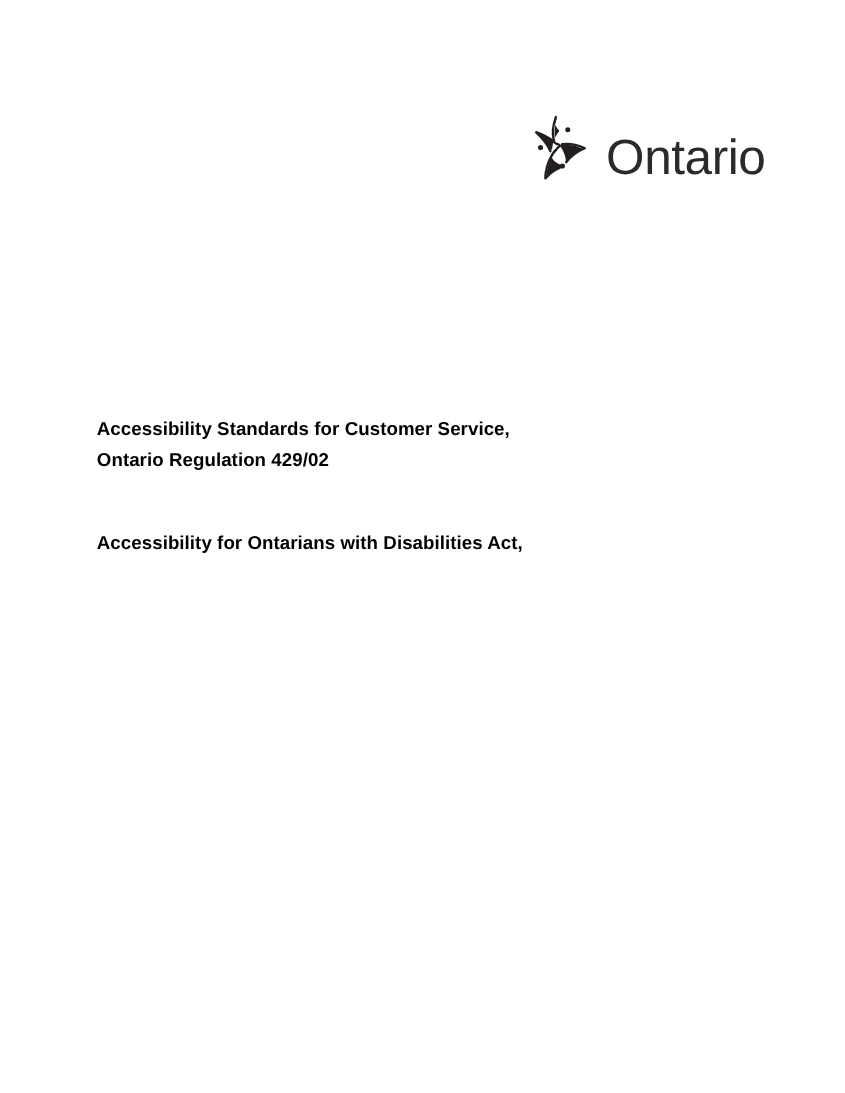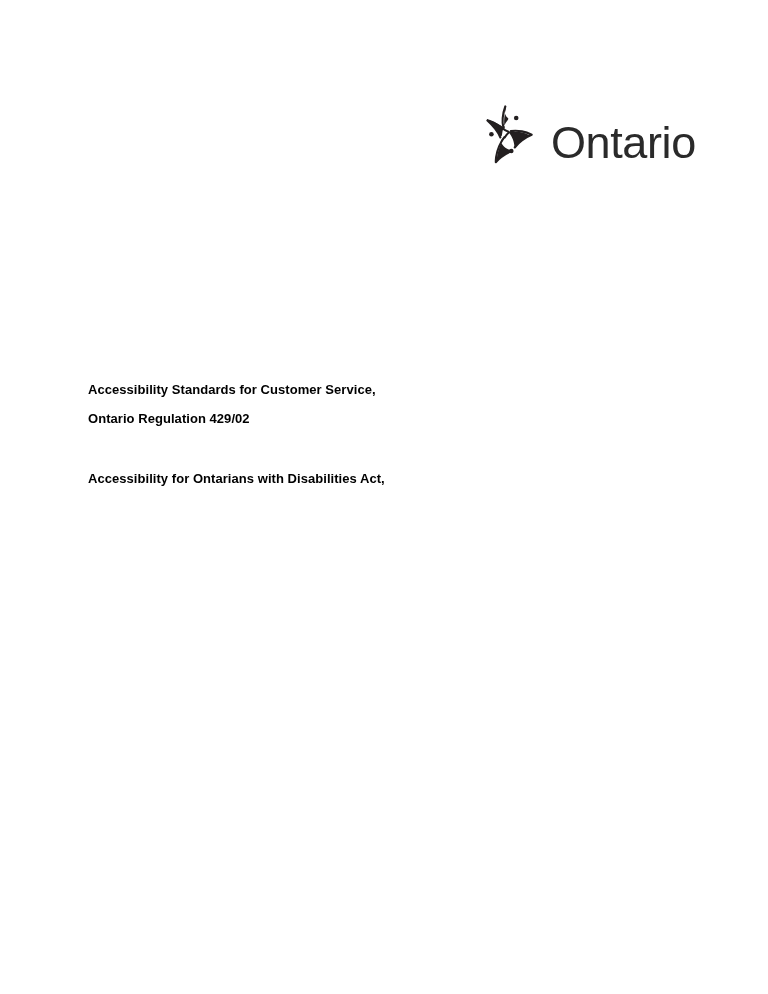--- a/index.html
+++ b/index.html
@@ -63,28 +63,28 @@
 
   
   .subtitles {
     position: absolute;
     left: 88px;
     top: 375px;
     width: 620px;
   }
   .subtitle-block {
     font-family: "Liberation Sans", sans-serif;
-    font-size: 13px;
+    font-size: 17px;
     font-weight: bold;
     color: #000000;
     line-height: 29px;
     letter-spacing: 0.05px;
   }
   .subtitle-block + .subtitle-block {
-    margin-top: 31px;
+    margin-top: 46px;
   }
   .subtitle-line {
     display: block;
     white-space: nowrap;
   }
 </style>
 </head>
 <body>
 
 <div class="page">

